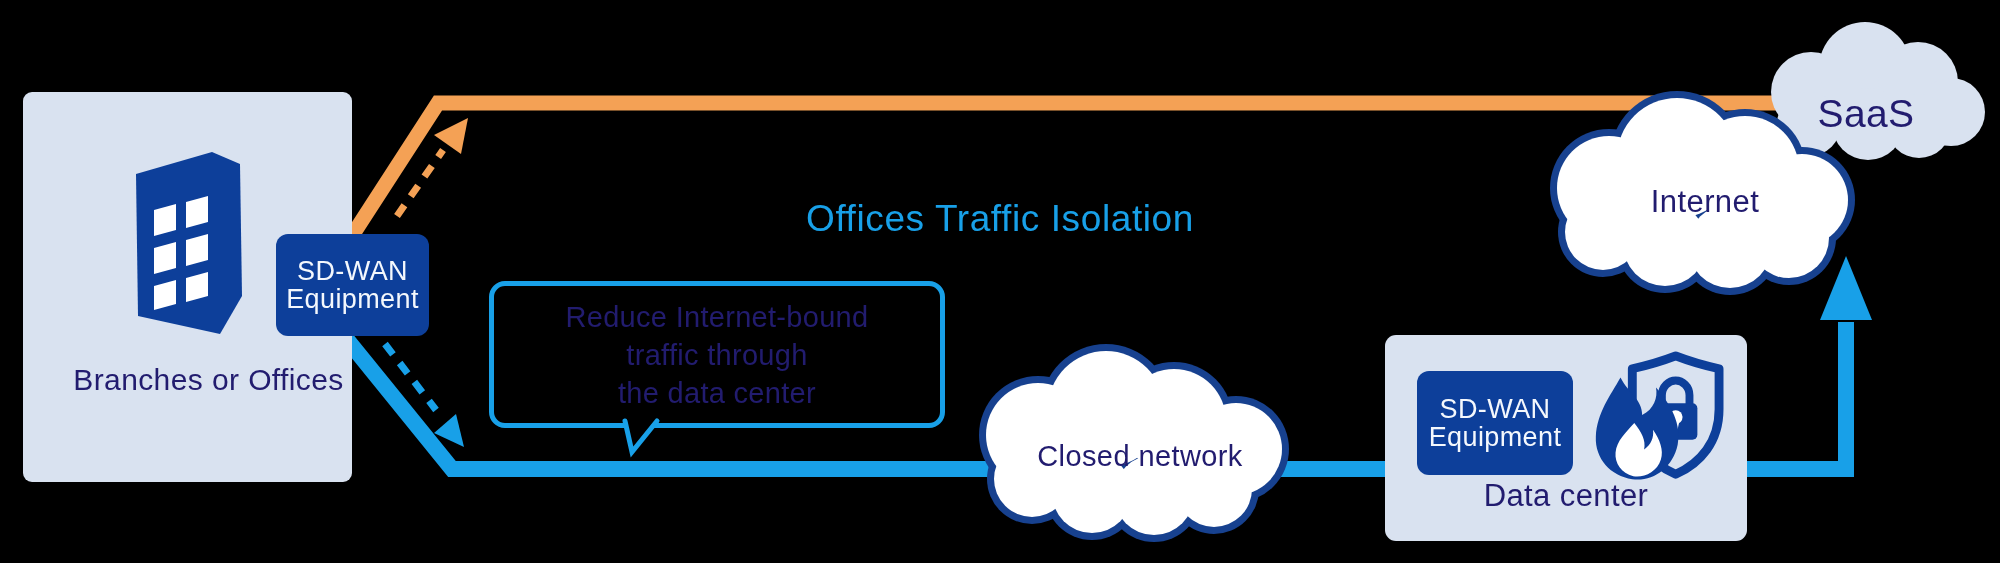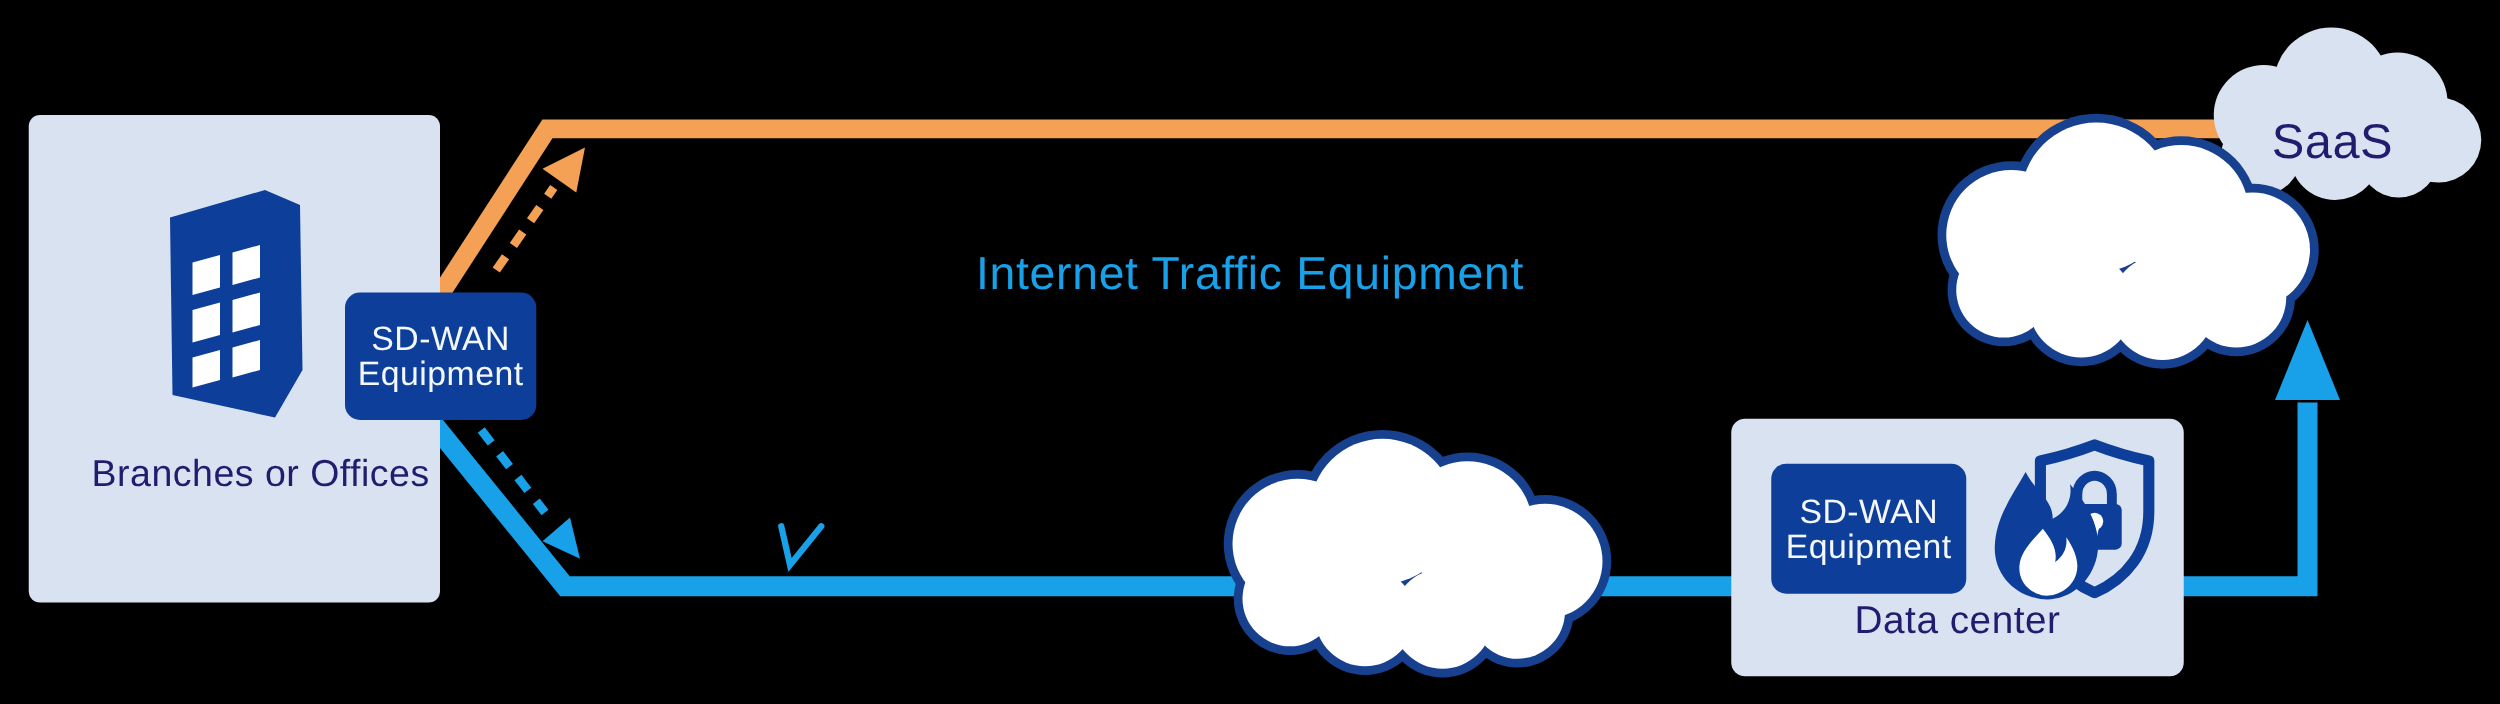--- a/index.html
+++ b/index.html
@@ -89,42 +89,48 @@
       <circle cx="62" cy="100" r="52"></circle>
         <circle cx="130" cy="70" r="60"></circle>
       <circle cx="198" cy="82" r="54"></circle>
         <circle cx="255" cy="112" r="46"></circle>
       <circle cx="56" cy="144" r="38"></circle>
         <circle cx="118" cy="156" r="42"></circle>
       <circle cx="183" cy="158" r="42"></circle>
         <circle cx="242" cy="150" r="40"></circle>
     </g>
   </svg>
+  <div class="abs z3 label" style="left:1565px;top:184px;width:280px;font-size:31px;">Internet</div>
 
-  <div class="abs z3 title" style="left:690px;top:198px;width:620px;">Internet Traffic Equipment</div>
+  <div class="abs z3 title" style="left:690px;top:198px;width:620px;">Offices Traffic Isolation</div>
 
   <div class="abs z4 panel" style="left:23px;top:92px;width:329px;height:390px;"></div>
   <svg class="abs z5" style="left:128px;top:146px" width="122" height="192" viewBox="0 0 122 192">
     <path style="fill:var(--dark-blue)" d="M8,28 L84,6 L112,18 L114,150 L92,188 L10,170 Z"></path>
     <g fill="#FFFFFF">
       <polygon points="26,64 48,58 48,84 26,90"></polygon>
       <polygon points="26,102 48,96 48,122 26,128"></polygon>
       <polygon points="26,140 48,134 48,158 26,164"></polygon>
       <polygon points="58,56 80,50 80,76 58,82"></polygon>
       <polygon points="58,94 80,88 80,114 58,120"></polygon>
       <polygon points="58,132 80,126 80,150 58,156"></polygon>
     </g>
   </svg>
   <div class="abs z5 label" style="left:23px;top:363px;width:371px;font-size:30px;">Branches or Offices</div>
 
   <div class="abs z5 sdwan-box" style="left:276px;top:234px;width:153px;height:102px;">
     <div>SD-WAN</div>
     <div>Equipment</div>
   </div>
 
+  <div class="abs z6 bubble" style="left:489px;top:281px;width:446px;height:137px;">
+    <div>Reduce Internet-bound</div>
+    <div>traffic through</div>
+    <div>the data center</div>
+  </div>
   <svg class="abs z7" style="left:0;top:0;pointer-events:none" width="2000" height="563" viewBox="0 0 2000 563">
     <path d="M625,421 L632,452 L657,421" fill="#000000" style="stroke:var(--accent-blue)" stroke-width="5" stroke-linecap="round"></path>
   </svg>
 
   <svg class="abs z8" style="left:978px;top:343px" width="325" height="200" viewBox="0 0 325 200">
     <g style="fill:var(--cloud-border)">
       <circle cx="60" cy="92" r="59"></circle>
         <circle cx="128" cy="66" r="65"></circle>
       <circle cx="196" cy="78" r="59"></circle>
         <circle cx="258" cy="106" r="53"></circle>
@@ -137,20 +143,21 @@
       <circle cx="60" cy="92" r="52"></circle>
         <circle cx="128" cy="66" r="58"></circle>
       <circle cx="196" cy="78" r="52"></circle>
         <circle cx="258" cy="106" r="46"></circle>
       <circle cx="54" cy="136" r="38"></circle>
         <circle cx="114" cy="150" r="40"></circle>
       <circle cx="176" cy="152" r="40"></circle>
         <circle cx="236" cy="146" r="38"></circle>
     </g>
   </svg>
+  <div class="abs z9 label" style="left:995px;top:440px;width:290px;font-size:29px;">Closed network</div>
 
   <div class="abs z10 panel" style="left:1385px;top:335px;width:362px;height:206px;border-radius:11px;"></div>
   <div class="abs z11 sdwan-box" style="left:1417px;top:371px;width:156px;height:104px;">
     <div>SD-WAN</div>
     <div>Equipment</div>
   </div>
   <svg class="abs z11" style="left:1585px;top:350px" width="138" height="138" viewBox="0 0 140 140">
     <g>
       <path d="M92,6 C105,11 122,16 136,19 L136,60 C136,93 117,115 92,126 C67,115 48,93 48,60 L48,19 C62,16 79,11 92,6 Z" fill="none" style="stroke:var(--dark-blue)" stroke-width="9" stroke-linejoin="round"></path>
       <path d="M78,56 L78,46 C78,37 85,31 92,31 C99,31 106,37 106,46 L106,56" fill="none" style="stroke:var(--dark-blue)" stroke-width="8"></path>

